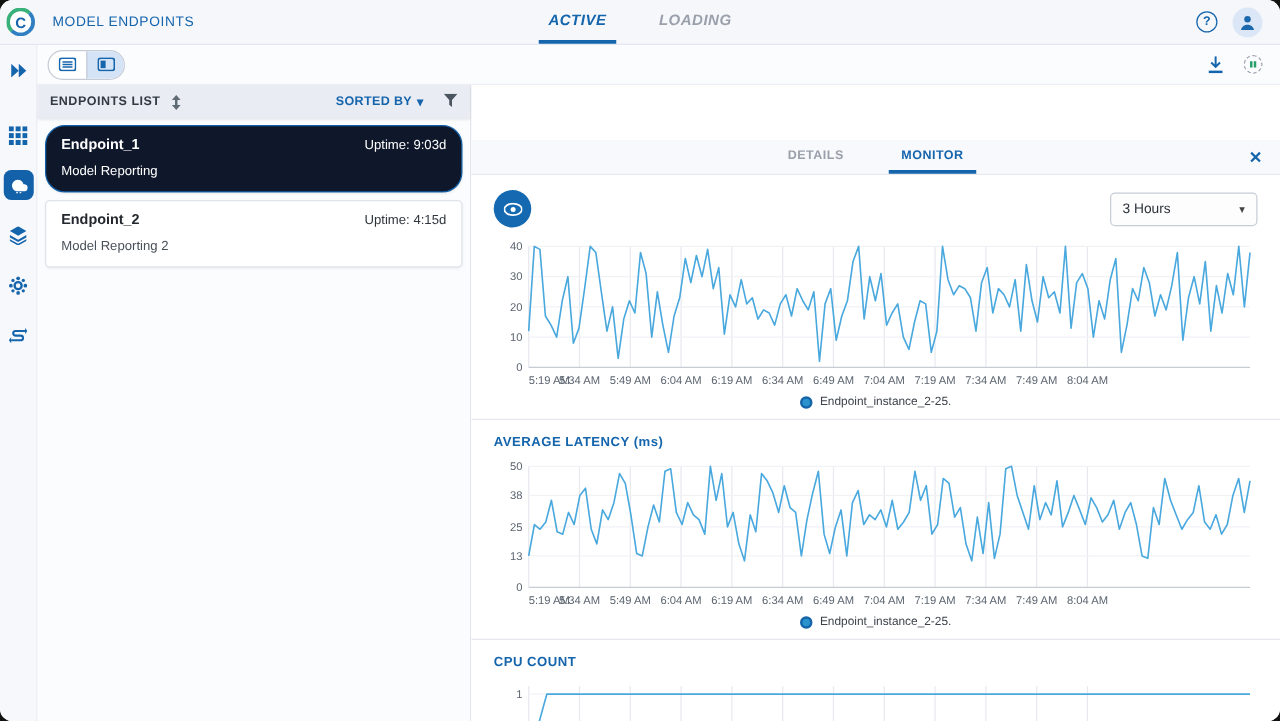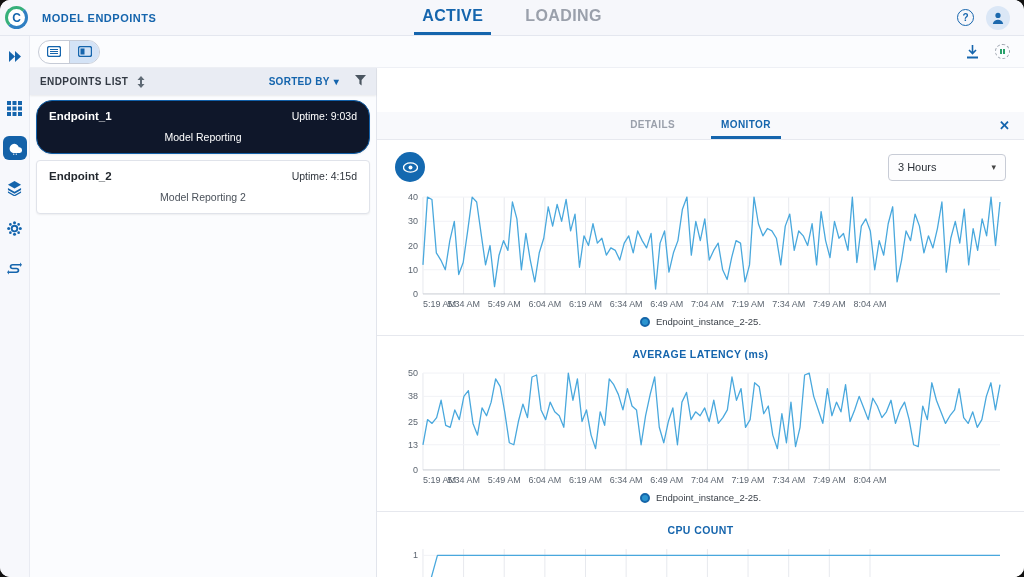--- a/index.html
+++ b/index.html
@@ -7,46 +7,46 @@
   .window{ position:relative; width:1024px; height:577px; background:#fff;
            border-radius:10px; overflow:hidden; margin:0 auto; }
 
   
   .topbar{ height:36px; background:#f6f7fb; border-bottom:1px solid #e4e7ef;
            display:flex; align-items:center; position:relative; }
   .logo{ width:23px; height:23px; margin-left:5px; border-radius:50%;
          background:#fff; border:3px solid #37b07a; border-right-color:#2f7fc2;
          border-bottom-color:#2f7fc2; color:#1565ad; font-weight:bold;
          font-size:12px; display:flex; align-items:center; justify-content:center; }
-  .app-title{ margin-left:14px; font-size:11px; font-weight:bold; letter-spacing:.5px;
+  .app-title{ margin-left:14px; font-size:11px; font-weight:normal; letter-spacing:.5px;
               color:#1565ad; }
   .top-tabs{ position:absolute; left:0; right:0; top:0; bottom:0;
              display:flex; justify-content:center; gap:26px; pointer-events:none; }
   .top-tab{ pointer-events:auto; height:100%; display:flex; align-items:center;
-            padding:0 8px; font-size:16px; font-weight:bold; letter-spacing:.4px;
-            color:#9aa0ab; border-bottom:3px solid transparent; cursor:pointer; }
+            padding:0 8px; font-size:12px; font-weight:bold; letter-spacing:.4px;
+            color:#9aa0ab; border-bottom:3px solid transparent; cursor:pointer;font-style:italic; }
   .top-tab.active{ color:#1565ad; border-bottom-color:#1565ad; }
   .top-actions{ margin-left:auto; display:flex; align-items:center; gap:12px;
                 padding-right:14px; position:relative; z-index:2; }
   .help-btn{ width:17px; height:17px; border-radius:50%; border:1.5px solid #1565ad;
              color:#1565ad; font-size:10px; font-weight:bold; display:flex;
              align-items:center; justify-content:center; cursor:pointer; }
   .avatar{ width:24px; height:24px; border-radius:50%; background:#dbe7f6;
            display:flex; align-items:center; justify-content:center; cursor:pointer; }
 
   
   .body-row{ display:flex; height:541px; }
   .rail{ width:30px; background:#f7f8fc; border-right:1px solid #e9ebf2;
          display:flex; flex-direction:column; align-items:center; padding-top:8px; }
   .rail-item{ width:24px; height:24px; display:flex; align-items:center;
               justify-content:center; margin-bottom:16px; cursor:pointer; }
   .rail-item.first{ margin-bottom:28px; }
   .rail-item.selected{ background:#1361a8; border-radius:6px; }
 
-  .main-col{ flex:1; display:flex; flex-direction:column; min-width:0;text-align:center; }
+  .main-col{ flex:1; display:flex; flex-direction:column; min-width:0; }
 
   
   .toolbar{ height:32px; background:#fbfcfe; border-bottom:1px solid #eef0f5;
             display:flex; align-items:center; padding:0 14px 0 8px; }
   .view-toggle{ display:flex; border:1px solid #c6cbd6; border-radius:13px;
                 overflow:hidden; background:#fff; }
   .toggle-btn{ width:30px; height:22px; display:flex; align-items:center;
                justify-content:center; cursor:pointer; }
   .toggle-btn + .toggle-btn{ border-left:1px solid #c6cbd6; }
   .toggle-btn.selected{ background:#d4e3f6; }

